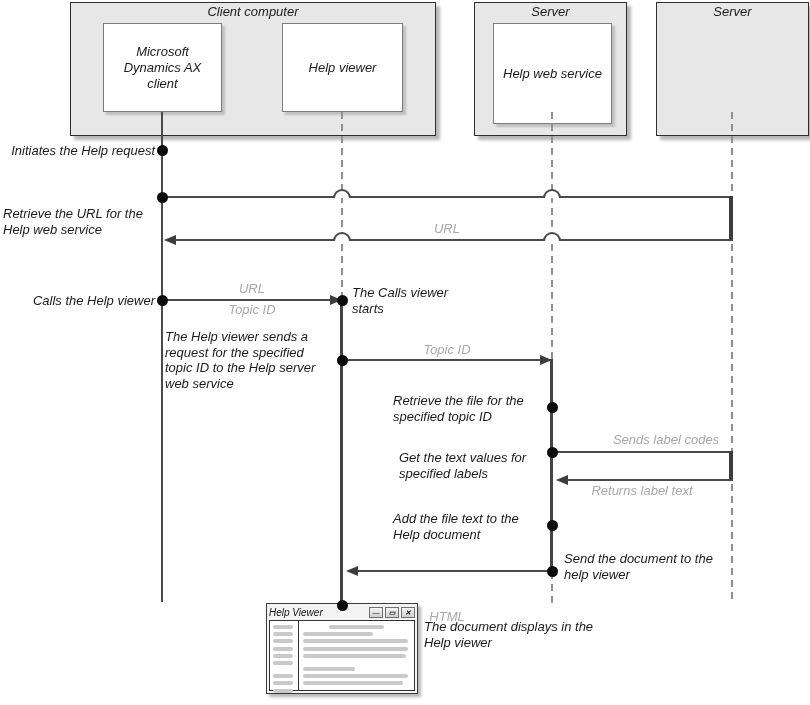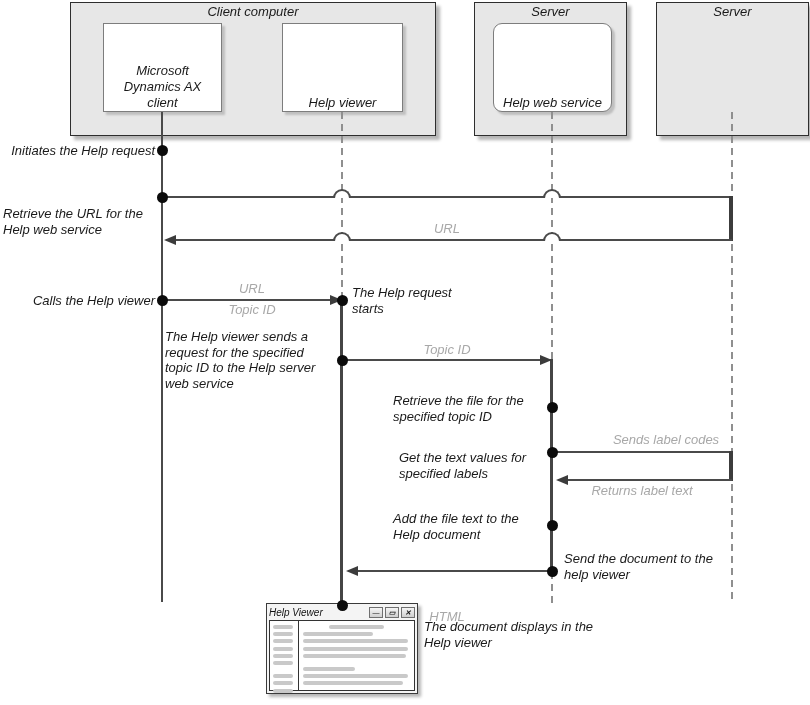--- a/index.html
+++ b/index.html
@@ -5,21 +5,21 @@
   html,body{margin:0;padding:0;background:#fff;}
   .canvas{position:relative;width:810px;height:705px;background:#fff;
           font-family:"Liberation Sans",sans-serif;color:#1a1a1a;overflow:hidden;font-style:italic;}
 
   
   .group{position:absolute;background:#e7e7e7;border:1px solid #2e2e2e;
          box-shadow:4px 4px 3px #b6b6b6;box-sizing:border-box;z-index:1;}
   .group-title{position:absolute;text-align:center;font-size:13px;z-index:2;}
   .node{position:absolute;background:#fff;border:1px solid #7d7d7d;
         box-shadow:3px 3px 2px #bfbfbf;box-sizing:border-box;z-index:3;
-        display:flex;align-items:flex-end;justify-content:center;text-align:center;
+        display:flex;align-items:center;justify-content:center;text-align:center;
         font-size:13px;line-height:16px;}
 
   
   .vsolid{position:absolute;width:2px;background:#4a4a4a;z-index:4;}
   .vthick{position:absolute;width:3px;background:#454545;z-index:4;}
   .vdash{position:absolute;width:2px;z-index:4;
          background:repeating-linear-gradient(to bottom,#8f8f8f 0 7px,transparent 7px 12px);}
   .hline{position:absolute;height:2px;background:#4a4a4a;z-index:5;}
   .conn{position:absolute;width:4px;background:#3c3c3c;z-index:5;}
   .hop{position:absolute;width:18px;height:9px;background:#fff;z-index:6;box-sizing:border-box;
@@ -70,21 +70,21 @@
   <div class="group-title" style="left:70px;top:4px;width:366px;">Client computer</div>
   <div class="group-title" style="left:474px;top:4px;width:153px;">Server</div>
   <div class="group-title" style="left:656px;top:4px;width:153px;">Server</div>
 
   <div class="node" style="left:103px;top:23px;width:119px;height:89px;">
     <span style="width:92px;">Microsoft Dynamics AX client</span>
   </div>
   <div class="node" style="left:282px;top:23px;width:121px;height:89px;">
     <span>Help viewer</span>
   </div>
-  <div class="node" style="left:493px;top:23px;width:119px;height:89px;border-radius:9px;">
+  <div class="node" style="left:493px;top:23px;width:119px;height:101px;">
     <span>Help web service</span>
   </div>
 
   <div class="vsolid" style="left:161px;top:112px;height:490px;"></div>
   <div class="vdash" style="left:341px;top:112px;height:188px;"></div>
   <div class="vthick" style="left:340px;top:299px;height:307px;"></div>
   <div class="vdash" style="left:551px;top:112px;height:248px;"></div>
   <div class="vthick" style="left:550px;top:359px;height:213px;"></div>
   <div class="vdash" style="left:551px;top:572px;height:31px;"></div>
   <div class="vdash" style="left:731px;top:112px;height:491px;"></div>
@@ -119,21 +119,21 @@
   <div class="dot" style="left:337px;top:355px;"></div>
   <div class="dot" style="left:547px;top:402px;"></div>
   <div class="dot" style="left:547px;top:447px;"></div>
   <div class="dot" style="left:547px;top:520px;"></div>
   <div class="dot" style="left:547px;top:566px;"></div>
   <div class="dot" style="left:337px;top:600px;"></div>
 
   <div class="lbl r nowrap" style="right:655px;top:143px;">Initiates the Help request</div>
   <div class="lbl r" style="right:655px;top:206px;width:152px;">Retrieve the URL for the Help web service</div>
   <div class="lbl r nowrap" style="right:655px;top:293px;">Calls the Help viewer</div>
-  <div class="lbl" style="left:352px;top:285px;width:106px;">The Help request starts</div>
+  <div class="lbl" style="left:352px;top:285px;width:106px;">The Calls viewer starts</div>
   <div class="lbl r" style="right:265px;top:393px;width:152px;">Retrieve the file for the specified topic ID</div>
   <div class="lbl r" style="right:477px;top:329px;width:168px;">The Help viewer sends a request for the specified topic ID to the Help server web service</div>
   <div class="lbl r" style="right:265px;top:450px;width:146px;">Get the text values for specified labels</div>
   <div class="lbl r" style="right:265px;top:511px;width:152px;">Add the file text to the Help document</div>
   <div class="lbl" style="left:564px;top:551px;width:172px;">Send the document to the help viewer</div>
   <div class="lbl" style="left:424px;top:619px;width:172px;">The document displays in the Help viewer</div>
 
   <div class="mlbl" style="left:342px;top:221px;width:210px;">URL</div>
   <div class="mlbl" style="left:172px;top:281px;width:160px;">URL</div>
   <div class="mlbl" style="left:172px;top:302px;width:160px;">Topic ID</div>

